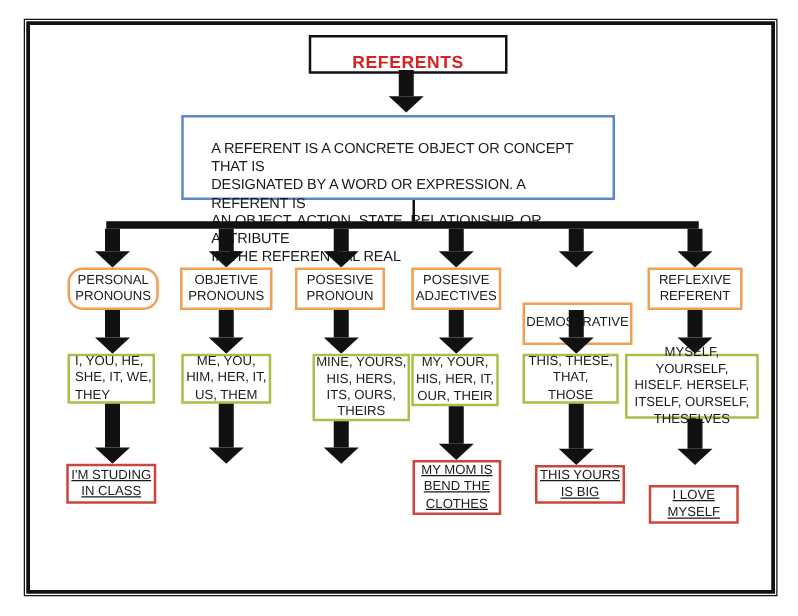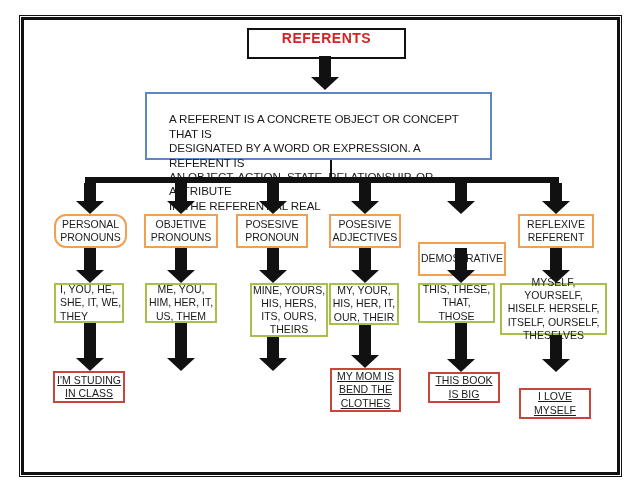--- a/index.html
+++ b/index.html
@@ -3,21 +3,21 @@
 <meta charset="utf-8">
 <style>
   html,body{margin:0;padding:0;background:#fff;}
   .page{position:relative;width:638px;height:493px;background:#fff;overflow:hidden;
         font-family:"Liberation Sans","DejaVu Sans",sans-serif;color:#1a1a1a;}
   
   .frame-outer{position:absolute;left:19px;top:15px;width:601px;height:460px;border:1px solid #111;}
   .frame-inner{position:absolute;inset:1px;border:3px solid #111;}
   
   .title-box{position:absolute;left:247px;top:28px;width:155px;height:27px;border:2px solid #111;
-             display:flex;align-items:flex-start;justify-content:center;background:#fff;}
+             display:flex;align-items:flex-end;justify-content:center;background:#fff;}
   .title-box span{font-size:14px;font-weight:bold;letter-spacing:.5px;color:var(--title,#D42222);}
   
   .def-box{position:absolute;left:145px;top:92px;width:347px;height:68px;border:2px solid var(--definition-border,#5C86C6);
            background:#fff;padding:4px 22px;box-sizing:border-box;font-size:11.6px;line-height:1.24;
            white-space:pre-line;letter-spacing:-0.1px;}
   
   .vline{position:absolute;left:330px;top:160px;width:2px;height:18px;background:#111;}
   .hbar{position:absolute;left:85px;top:177px;width:474px;height:6px;background:#111;}
   
   .barrow{position:absolute;width:28px;display:flex;flex-direction:column;align-items:center;}
@@ -179,18 +179,18 @@
   <div class="barrow" style="left:542px;top:335px;height:37px;">
       <div class="shaft"></div>
       <div class="head"></div>
     </div>
 
   <div class="box ex ex1">I'M STUDING
 IN CLASS</div>
   <div class="box ex ex4">MY MOM IS
 BEND THE
 CLOTHES</div>
-  <div class="box ex ex5">THIS BOOK
+  <div class="box ex ex5">THIS YOURS
 IS BIG</div>
   <div class="box ex ex6">I LOVE
 MYSELF</div>
 
 </div>
 
 </body></html>

